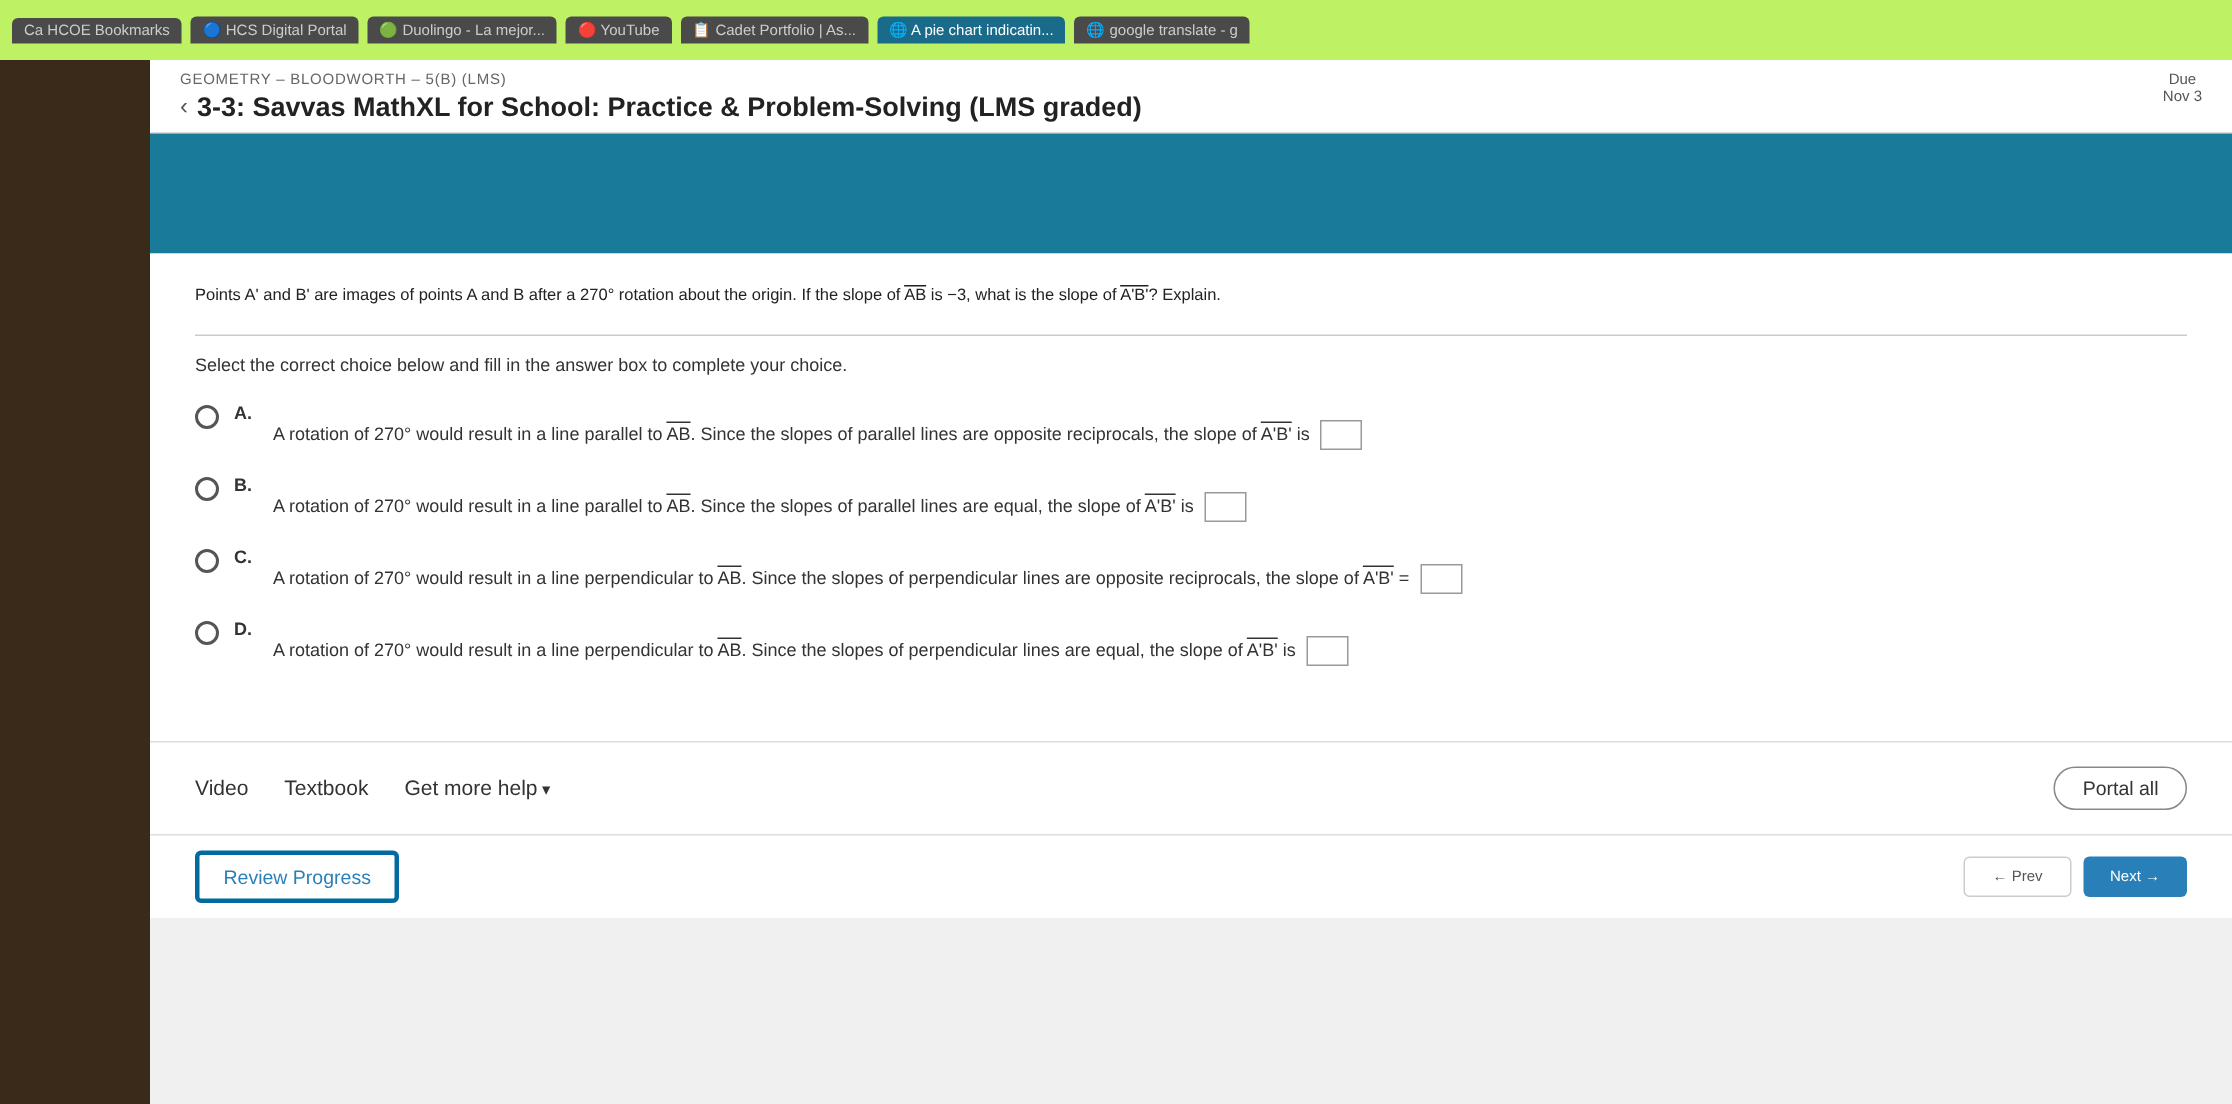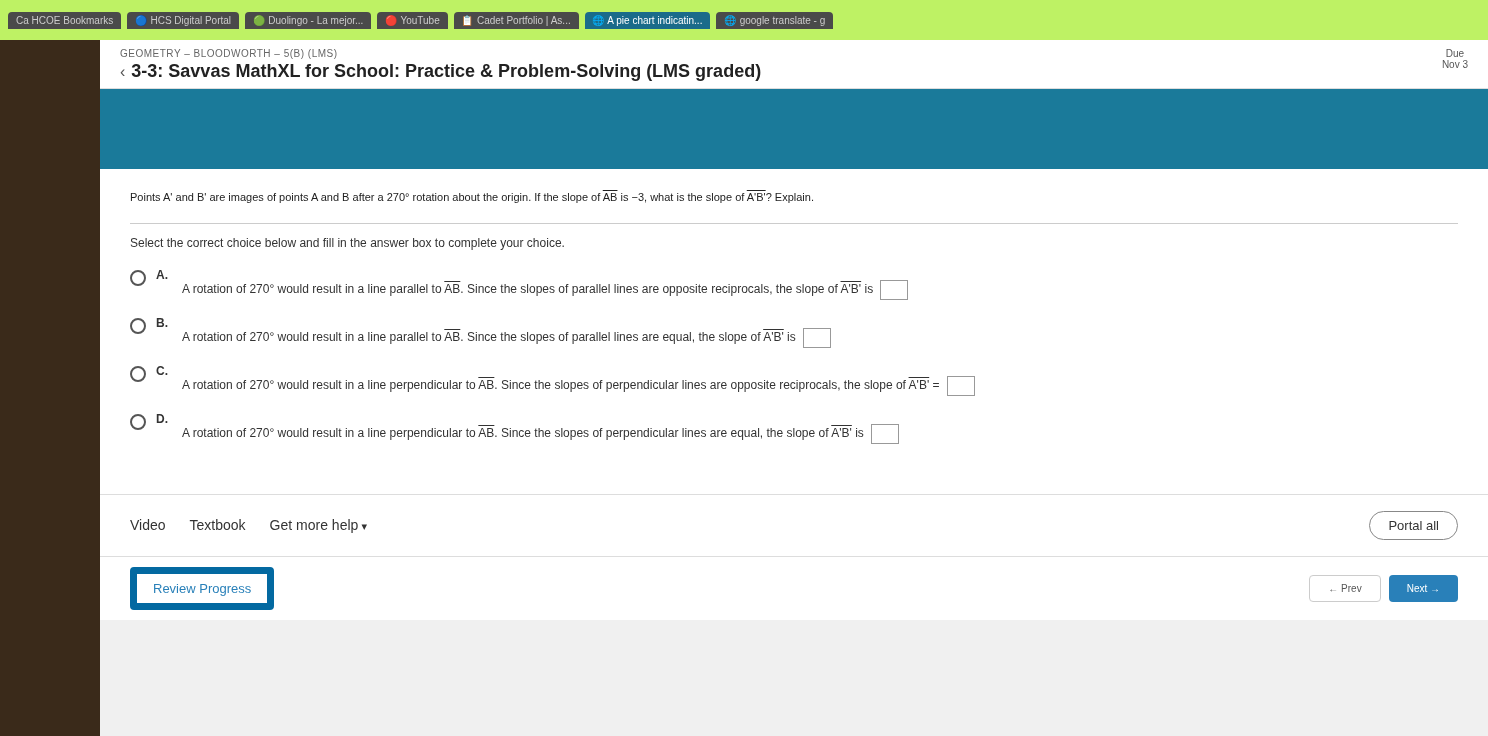--- a/index.html
+++ b/index.html
@@ -221,21 +221,21 @@
     .bottom-bar {
       background: white;
       padding: 10px 30px;
       border-top: 1px solid #ddd;
       display: flex;
       align-items: center;
       justify-content: space-between;
     }
 
     .review-progress-btn {
-      border: 7px solid #0369a1;
+      border: 3px solid #0369a1;
       border-radius: 4px;
       padding: 7px 16px;
       font-size: 13px;
       background: white;
       color: #2980b9;
       cursor: pointer;
     }
 
     .nav-buttons {
       display: flex;

